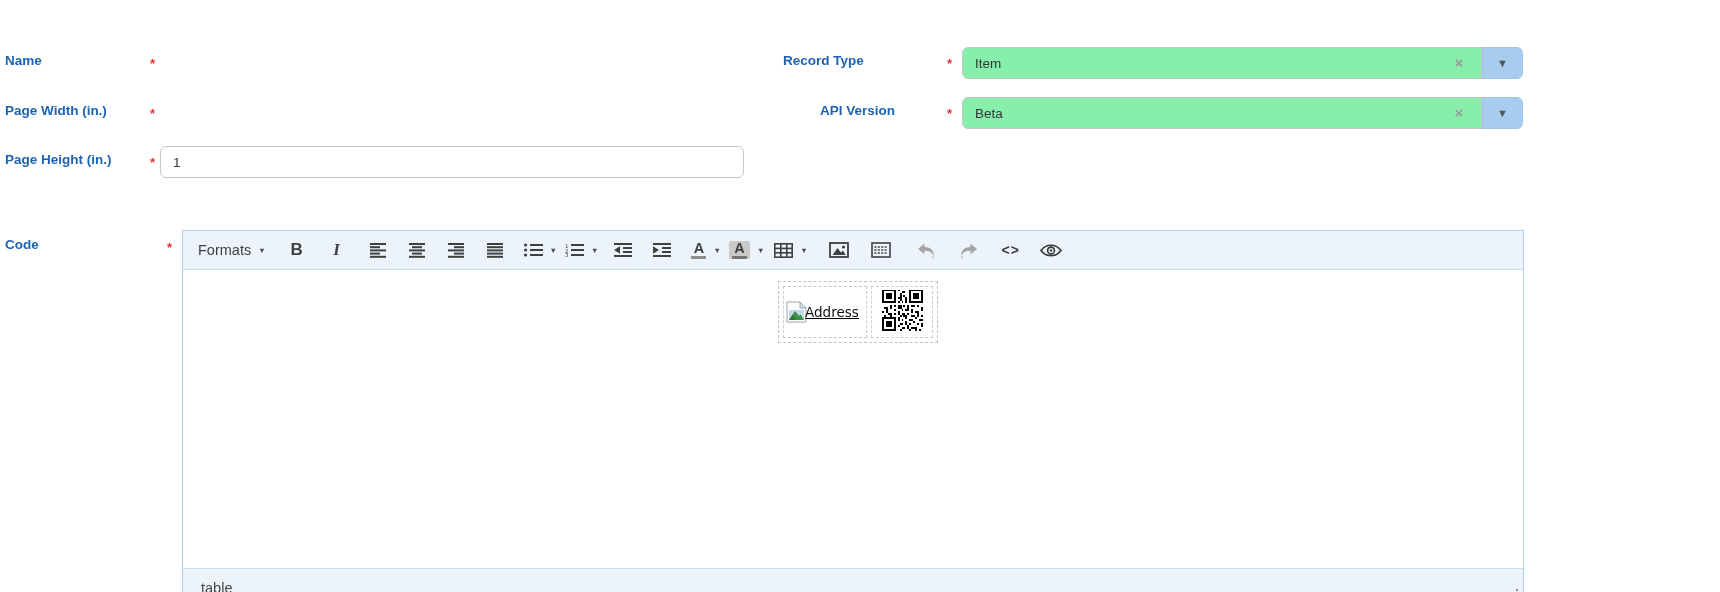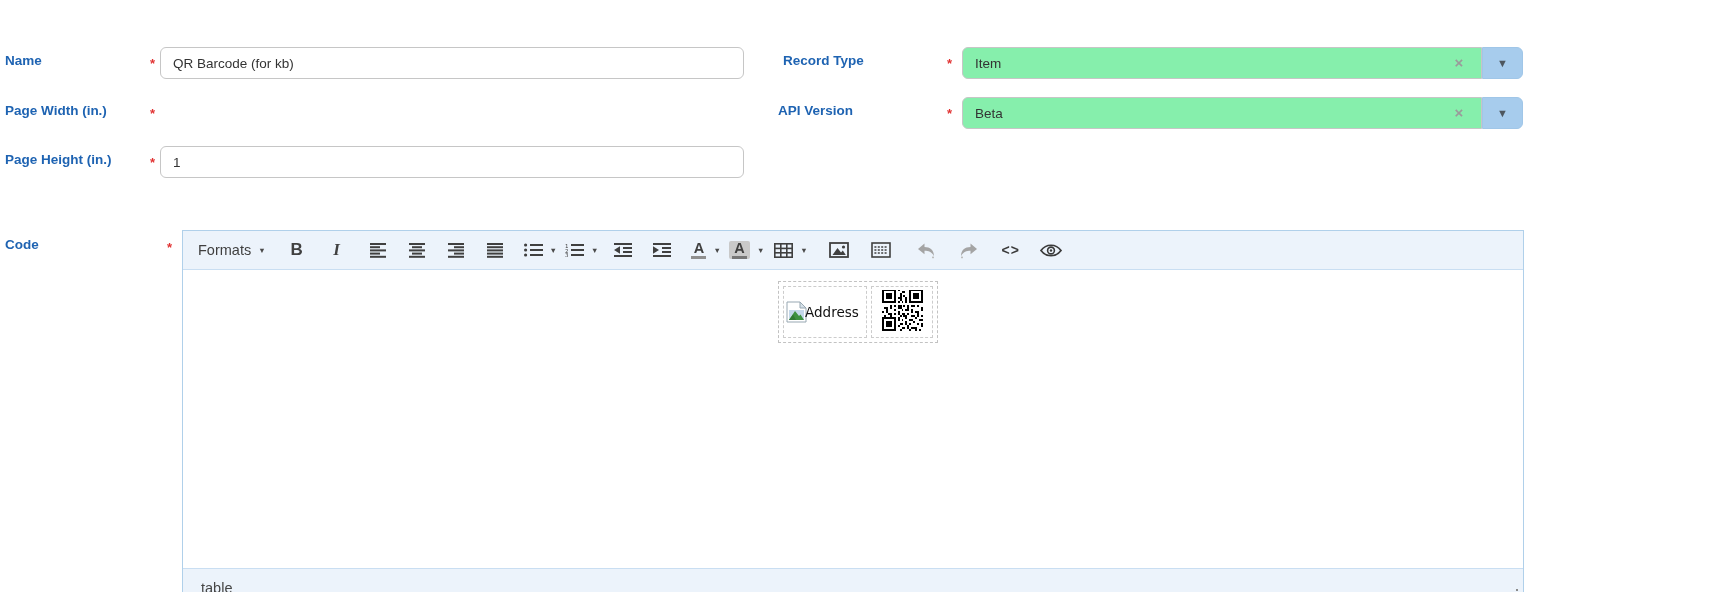--- a/index.html
+++ b/index.html
@@ -59,21 +59,21 @@
   .bg-a{background:#c9c9c9;border-radius:2px;padding:1px 3px 0 3px;}
   .bg-a .bar{background:#767676;}
   .disabled{opacity:1;}
   
   .content{flex:1;background:#fff;position:relative;overflow:hidden;}
   .tpl-table{
     position:absolute;left:595px;top:11px;
     border-collapse:separate;border-spacing:4px;border:1px dashed #c2c2c2;background:#fff;
     font-family:"DejaVu Sans",sans-serif;
   }
-  .tpl-table td{border:1px dashed #cccccc;vertical-align:middle;background:#fff;}
+  .tpl-table td{border:1px dashed #cccccc;vertical-align:middle;background:#fff;text-decoration:underline;}
   .cell-img{width:78px;height:45px;padding:1px 2px;}
   .cell-qr{width:56px;text-align:center;padding:2px;}
   .cell-sku{height:22px;padding:1px 2px;font-size:14.5px;color:#000;white-space:nowrap;}
   .alt-wrap{display:flex;align-items:center;font-size:13.5px;color:#111;}
   .alt-wrap svg{flex:none;margin-right:-2px;}
   
   .statusbar{
     flex:none;height:38px;background:#ecf3fb;border-top:1px solid #c9def2;
     display:flex;align-items:center;padding-left:18px;position:relative;
     font-size:14.5px;color:#454545;text-align:center;
@@ -83,32 +83,31 @@
 </head>
 <body>
 
 <div class="screen">
 
   <div class="field-label" style="left:5px;top:13px;">Name</div>
   <div class="field-label" style="left:5px;top:63px;">Page Width (in.)</div>
   <div class="field-label" style="left:5px;top:112px;">Page Height (in.)</div>
 
   <div class="field-label" style="left:783px;top:13px;">Record Type</div>
-  <div class="field-label" style="left:778px;top:63px;">API Version</div>
+  <div class="field-label" style="left:820px;top:63px;">API Version</div>
 
   <div class="field-label" style="left:5px;top:197px;">Code</div>
 
   <div class="req" style="left:150px;top:17px;">*</div>
   <div class="req" style="left:150px;top:67px;">*</div>
   <div class="req" style="left:150px;top:116px;">*</div>
   <div class="req" style="left:947px;top:17px;">*</div>
   <div class="req" style="left:947px;top:67px;">*</div>
   <div class="req" style="left:167px;top:201px;">*</div>
 
-  <input class="ti" style="top: 7px;" type="text" value="QR Barcode (for kb)">
   <input class="ti" style="top: 106px;" type="text" value="1">
 
   <div class="combo" style="top:7px;">
     <input class="combo-input" type="text" value="Item" style="">
     <span class="combo-clear">×</span>
     <div class="combo-btn">
       <span>▼</span>
     </div>
   </div>
 

